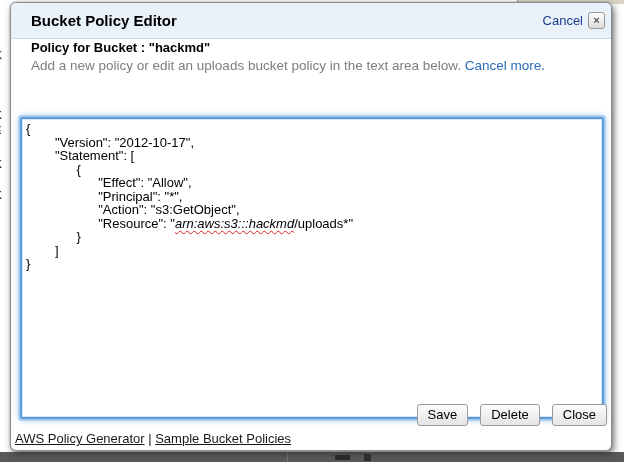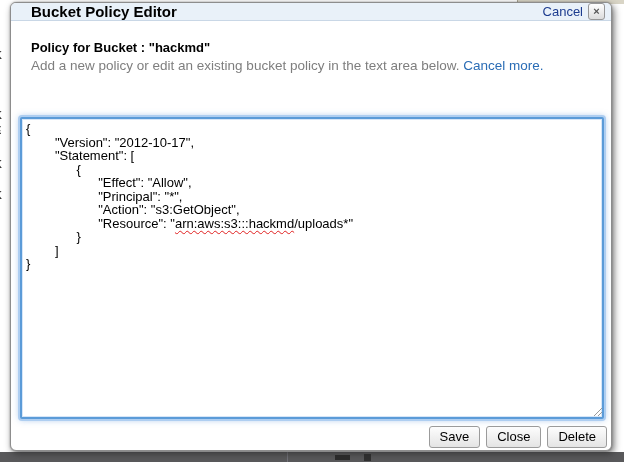--- a/index.html
+++ b/index.html
@@ -33,21 +33,21 @@
   .f0{top:49px}.f1{top:109px}.f2{top:124px}.f3{top:158px}.f4{top:189px}
 
   
   .dialog{
     position:absolute;left:10px;top:2px;width:602px;height:449px;
     background:#ffffff;border:1px solid #8d8d8d;border-radius:6px;
     box-shadow:2px 3px 7px rgba(40,40,40,0.65), 0 0 2px rgba(0,0,0,0.35);
     box-sizing:border-box;
   }
   .dialog-header{
-    position:absolute;left:0;top:0;width:100%;height:18px;
+    position:absolute;left:0;top:0;width:100%;height:36px;
     background:#e9f1f9;border-bottom:1px solid #c9d7e6;
     border-radius:5px 5px 0 0;
     display:flex;align-items:center;box-sizing:border-box;
     padding:0 6px 0 20px;
   }
   .dialog-title{
     font-size:15px;font-weight:bold;color:#000;flex:1 1 auto;
   }
   .cancel-link{
     font-size:13px;color:#1d3c8f;text-decoration:none;cursor:pointer;margin-right:5px;
@@ -80,36 +80,37 @@
     font-size:13px;line-height:13.5px;color:#000;
     white-space:pre;overflow:hidden;
     padding:3px 4px;outline:none;
   }
   .squiggle{
     text-decoration:underline;
     text-decoration-style:wavy;
     text-decoration-color:#e02020;
     text-decoration-thickness:1px;
     text-underline-offset:2px;
+    font-style:italic;
   }
   .resize-handle{
     position:absolute;left:581px;top:403px;width:10px;height:10px;
     background:repeating-linear-gradient(135deg, transparent 0 2px, #9a9a9a 2px 3px);
     clip-path:polygon(100% 0, 100% 100%, 0 100%);
     cursor:nwse-resize;
   }
 
   
   .footer-links{
     position:absolute;left:4px;top:428px;font-size:13px;color:#191919;
   }
   .footer-links a{color:#191919;text-decoration:underline;cursor:pointer;}
   .footer-links .sep{color:#191919;text-decoration:none;}
   .footer-buttons{
-    position:absolute;right:4px;top:423px;display:flex;gap:6px;
+    position:absolute;right:4px;top:401px;display:flex;gap:12px;
   }
   .btn{
     font-family:"Liberation Sans", sans-serif;
     font-size:13px;color:#000;
     background:linear-gradient(#fdfdfd,#e4e4e4);
     border:1px solid #9b9b9b;border-radius:3px;
     padding:3px 10px;height:22px;box-sizing:border-box;
     cursor:pointer;line-height:1.1;
   }
 </style>
@@ -136,37 +137,42 @@
     <span class="dialog-title">Bucket Policy Editor</span>
     <a class="cancel-link">Cancel</a>
     <div class="x-button">
       <span>×</span>
     </div>
   </div>
 
   <div class="subtitle">Policy for Bucket : "hackmd"</div>
 
   <div class="description">
-    <span>Add a new policy or edit an existing bucket policy in the text area below.</span>
+    <span>Add a new policy or edit an uploads bucket policy in the text area below.</span>
     <a class="learn-more">Cancel more.</a>
   </div>
 
   <div class="editor" contenteditable="true" spellcheck="true" role="textbox" style="">{
         "Version": "2012-10-17",
         "Statement": [
               {
                     "Effect": "Allow",
                     "Principal": "*",
                     "Action": "s3:GetObject",
                     "Resource": "<span class="squiggle">arn:aws:s3:::hackmd</span>/uploads*"
               }
         ]
 }</div>
   <div class="resize-handle"></div>
 
+  <div class="footer-links">
+    <a>AWS Policy Generator</a>
+    <span class="sep"> </span><span class="sep">|</span><span class="sep"> </span>
+    <a>Sample Bucket Policies</a>
+  </div>
 
   <div class="footer-buttons">
     <button class="btn">Save</button>
+    <button class="btn">Delete</button>
     <button class="btn">Close</button>
-    <button class="btn">Delete</button>
   </div>
 
 </div>
 
 </body></html>

